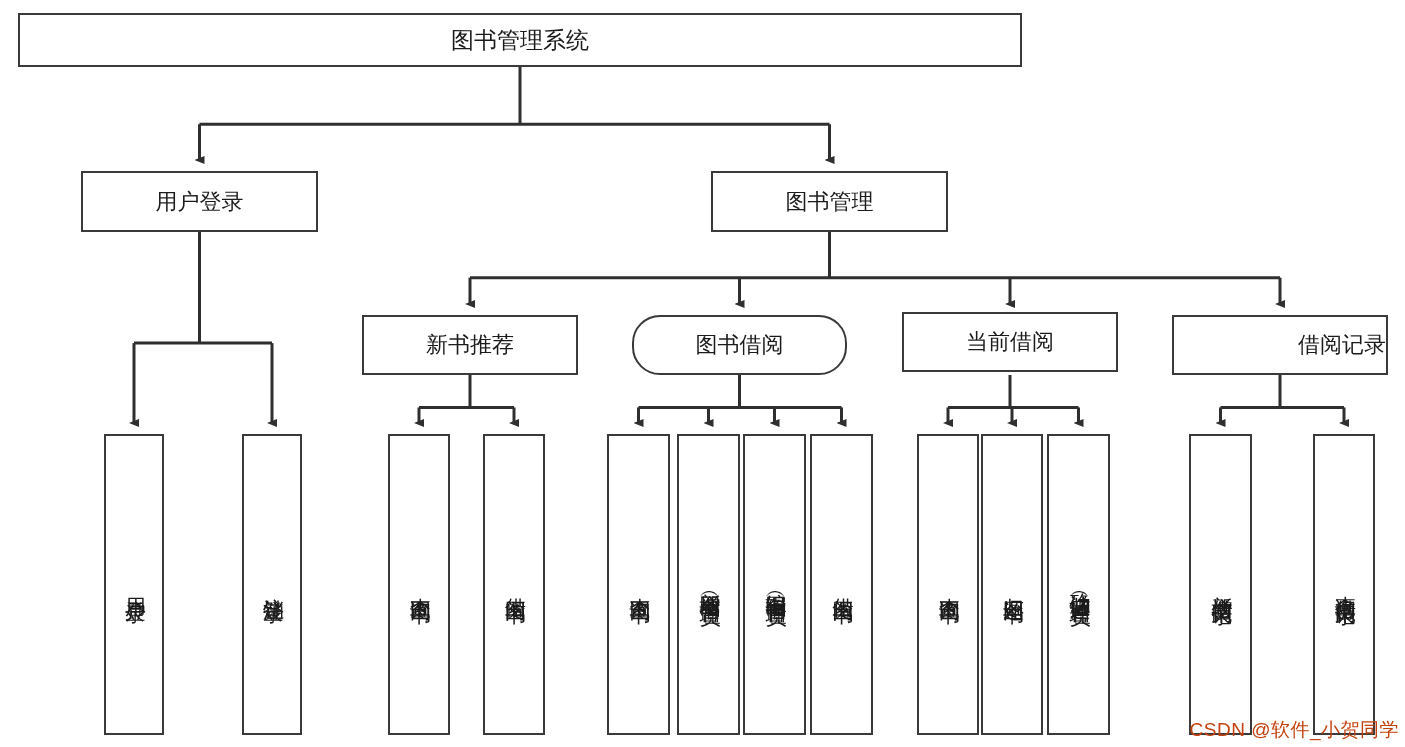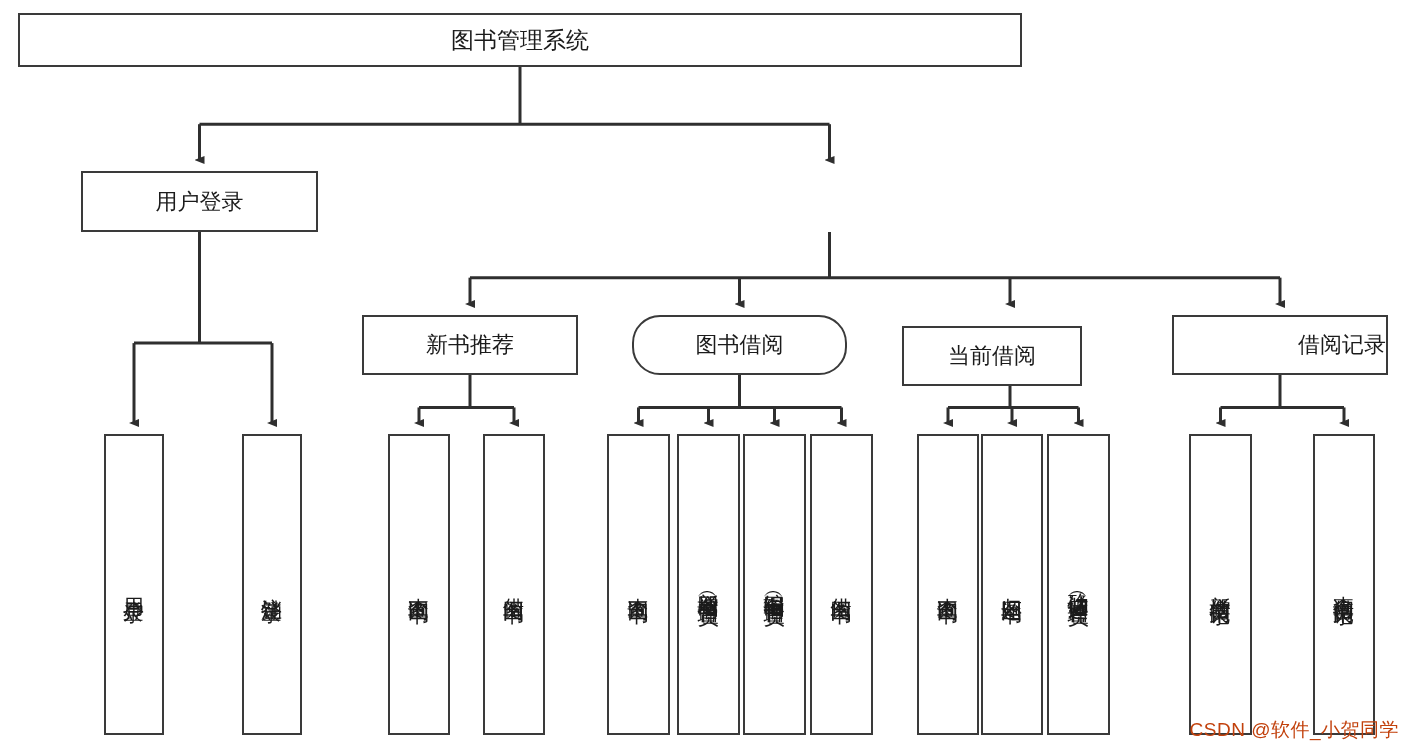--- a/index.html
+++ b/index.html
@@ -31,20 +31,21 @@
     position: absolute;
     box-sizing: border-box;
     border: 2px solid #3a3a3a;
     background: #ffffff;
     display: flex;
     align-items: center;
     justify-content: center;
     text-align: center;
     color: #1b1b1b;
     z-index: 2;
+    font-family: Liberation Mono, monospace;
   }
   .node.root {
     font-size: 23px;
   }
   .node.lvl2 {
     font-size: 22px;
   }
   .node.lvl3 {
     font-size: 22px;
   }
@@ -120,28 +121,31 @@
       </g>
   </svg>
 
   <div class="node root" style="left: 18px; top: 13px; width: 1004px; height: 54px;">
     <span class="htext">图书管理系统</span>
   </div>
 
   <div class="node lvl2" style="left: 81px; top: 171px; width: 237px; height: 61px;">
     <span class="htext">用户登录</span>
   </div>
+  <div class="node lvl2" style="left: 711px; top: 171px; width: 237px; height: 61px;">
+    <span class="htext">图书管理</span>
+  </div>
 
   <div class="node lvl3" style="left: 362px; top: 315px; width: 216px; height: 60px;">
     <span class="htext">新书推荐</span>
   </div>
   <div class="node lvl3" style="left: 632px; top: 315px; width: 215px; height: 60px; border-radius: 28px;">
     <span class="htext">图书借阅</span>
   </div>
-  <div class="node lvl3" style="left: 902px; top: 326px; width: 180px; height: 60px;">
+  <div class="node lvl3" style="left: 902px; top: 312px; width: 216px; height: 60px;">
     <span class="htext">当前借阅</span>
   </div>
   <div class="node lvl3" style="left: 1172px; top: 315px; width: 216px; height: 60px; justify-content: flex-end;">
     <span class="htext">借阅记录</span>
   </div>
 
   <div id="leaf-host">
       <div class="node leaf" style="left: 104px; top: 434px; width: 60px; height: 301px;">
         <span class="vtext">用户登录</span>
       </div>

